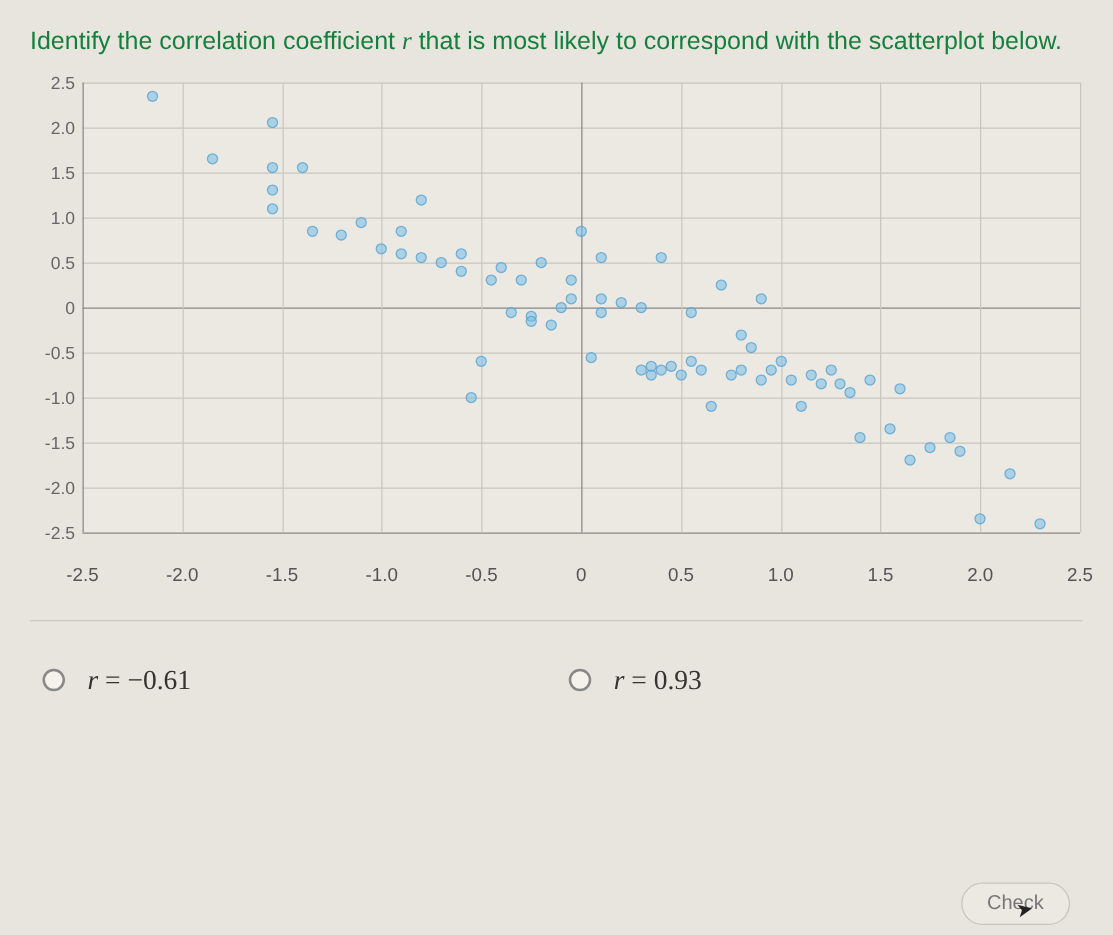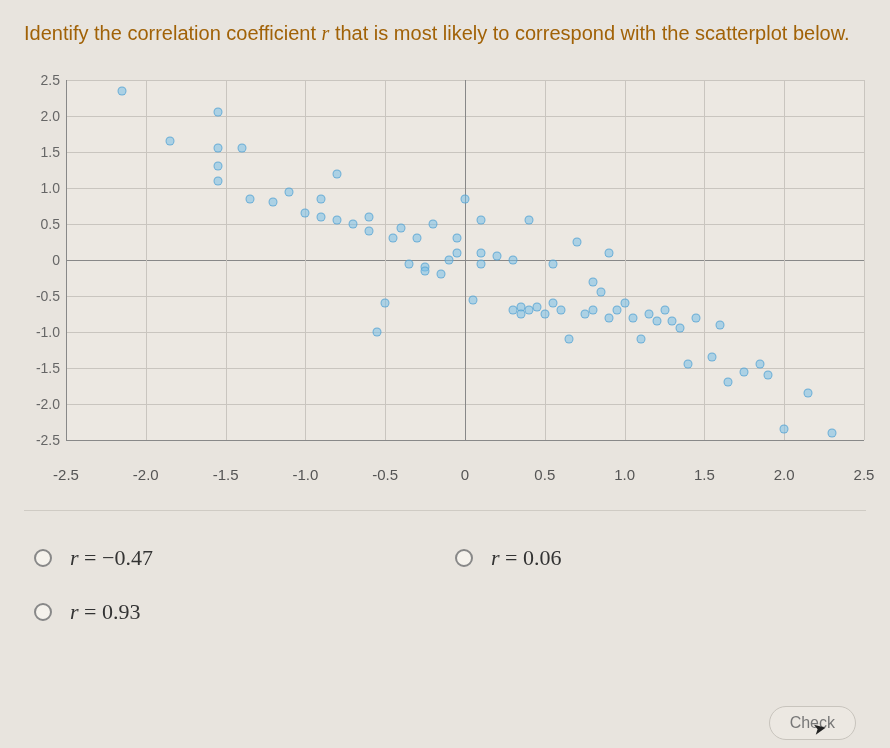--- a/index.html
+++ b/index.html
@@ -8,22 +8,22 @@
     height: 748px;
     background: #e8e4de;
     font-family: Arial, sans-serif;
     color: #4a4a4a;
     padding: 18px 24px;
     position: relative;
   }
   .question {
     font-size: 20px;
     line-height: 1.5;
-    color: #a16207;
-    margin-bottom: 32px;
+    color: #15803d;
+    margin-bottom: 18px;
   }
   .question .ital { font-style: italic; font-family: 'Times New Roman', serif; }
   .chart-wrap {
     position: relative;
     width: 840px;
     height: 380px;
     margin-left: 0;
   }
   .y-labels {
     position: absolute;
@@ -260,25 +260,21 @@
       <div style="left: 718.2px;">2.0</div>
       <div style="left: 798px;">2.5</div>
     </div>
 </div>
 
 <hr class="divider">
 
 <div class="options">
   <div class="opt">
     <span class="radio"></span>
-    <span><span class="math">r</span> <span>=</span> <span>−0.47</span></span>
-  </div>
-  <div class="opt">
-    <span class="radio"></span>
-    <span><span class="math">r</span> <span>=</span> <span>0.06</span></span>
+    <span><span class="math">r</span> <span>=</span> <span>−0.61</span></span>
   </div>
   <div class="opt">
     <span class="radio"></span>
     <span><span class="math">r</span> <span>=</span> <span>0.93</span></span>
   </div>
 </div>
 
 <button class="check-btn">Check</button>
 <span class="cursor-icon">➤</span>
 

